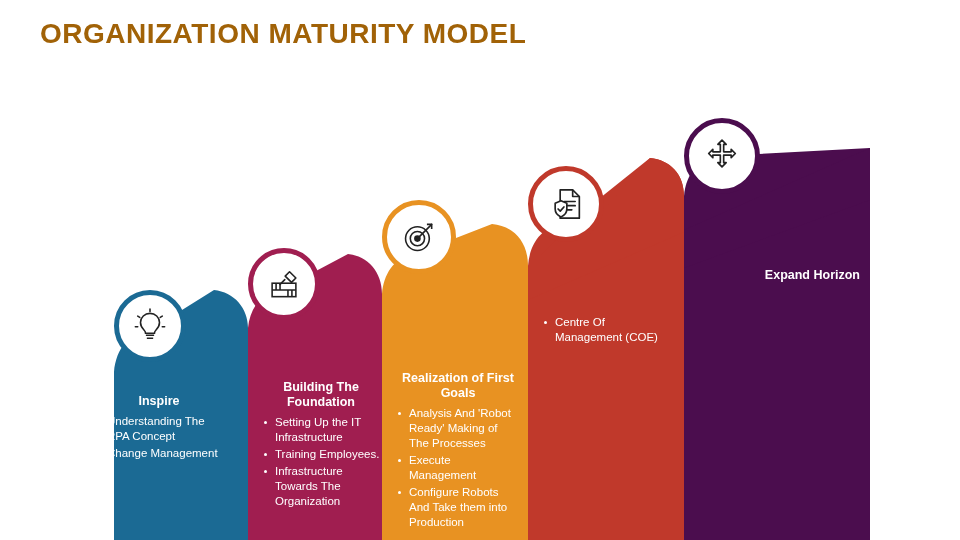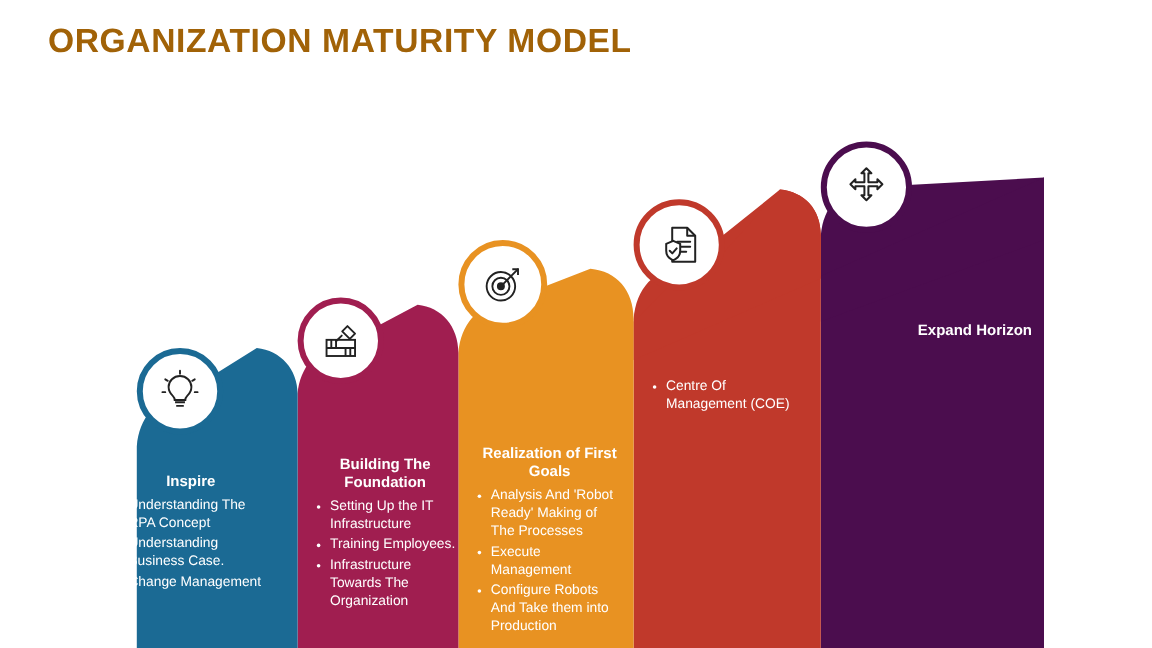--- a/index.html
+++ b/index.html
@@ -166,21 +166,20 @@
       <svg width="40" height="40" viewBox="0 0 48 48" fill="none" stroke="#222" stroke-width="2" stroke-linejoin="round" stroke-linecap="round">
         <path d="M24 5l5 5h-3v9h9v-3l5 5-5 5v-3h-9v9h3l-5 5-5-5h3v-9h-9v3l-5-5 5-5v3h9v-9h-3z"></path>
       </svg>
     </span>
   </div>
 
   <div class="step-text" id="step-1" style="left:94px; top:394px; width:130px;">
     <div class="step-head">Inspire</div>
     <ul class="bullets">
       <li>Understanding The RPA Concept</li>
-      <li>Understanding Business Case.</li>
       <li>Change Management</li>
     </ul>
   </div>
 
   <div class="step-text" id="step-2" style="left:262px; top:380px; width:118px;">
     <div class="step-head">Building The Foundation</div>
     <ul class="bullets">
       <li>Setting Up the IT Infrastructure</li>
       <li>Training Employees.</li>
       <li>Infrastructure Towards The Organization</li>

